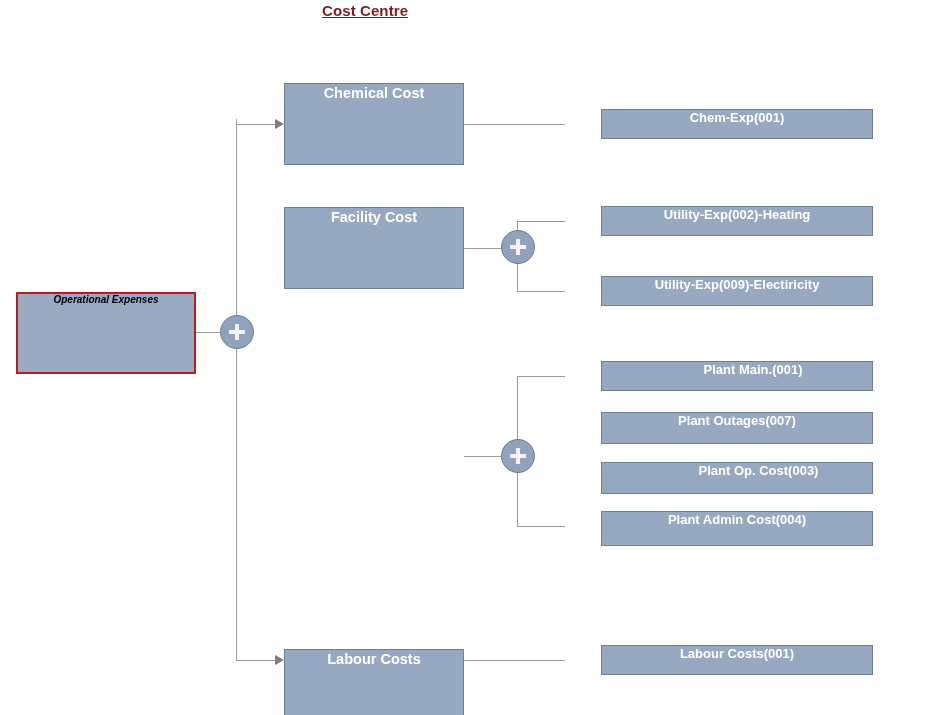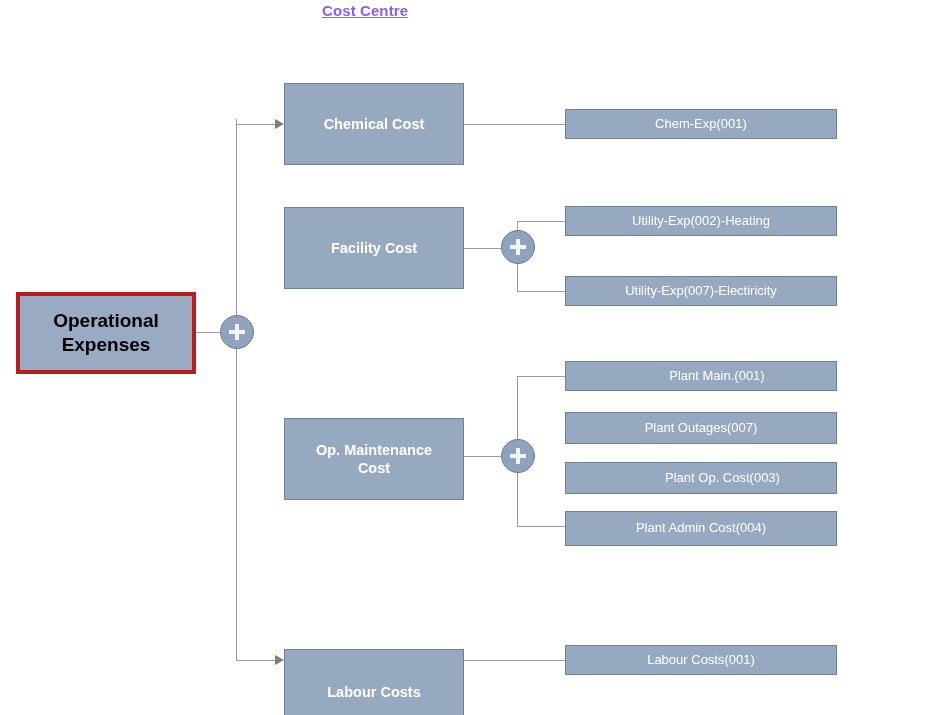--- a/index.html
+++ b/index.html
@@ -18,56 +18,58 @@
     width: 936px;
     height: 715px;
     background: #ffffff;
   }
 
   
   .col-header {
     position: absolute;
     font-size: 15px;
     font-weight: bold;
-    color: #8b5cf6;
+    color: #7f1d1d;
     text-decoration: underline;
     white-space: nowrap;
     letter-spacing: 0.1px;
   }
   #hdr-cost-centre { left: 322px; top: 2px; }
   #hdr-cost-centre-elements { left: 568px; top: 0px; }
 
   
   .node {
     position: absolute;
     box-sizing: border-box;
     background: #97a8c1;
     border: 1px solid #6f7f96;
     display: flex;
-    align-items: center;
+    align-items: flex-start;
     justify-content: center;
     text-align: center;
     line-height: 1.25;
   }
   .node-root {
     background: #9aaac2;
-    border: 4px solid #b91c1c;
+    border: 2px solid #b91c1c;
     color: #000000;
     font-weight: bold;
-    font-size: 19px;
+    font-size: 10px;
+    font-style: italic;
   }
   .node-centre {
     color: #ffffff;
     font-weight: bold;
     font-size: 14.5px;
   }
   .node-element {
     color: #ffffff;
-    font-weight: normal;
+    font-weight: bold;
     font-size: 13px;
+    margin-left: 36px;
   }
 
   
   .line-h {
     position: absolute;
     height: 0;
     border-top: 1.5px solid #9a9a9a;
   }
   .line-v {
     position: absolute;
@@ -139,23 +141,20 @@
   <div class="arrow-right" style="left:275px; top:655px;"></div>
 
   <div class="node node-centre" style="left:284px; top:83px; width:180px; height:82px;">
     <span>Chemical Cost</span>
   </div>
 
   <div class="node node-centre" style="left:284px; top:207px; width:180px; height:82px;">
     <span>Facility Cost</span>
   </div>
 
-  <div class="node node-centre" style="left:284px; top:418px; width:180px; height:82px;">
-    <span style="max-width:150px;">Op. Maintenance Cost</span>
-  </div>
 
   <div class="node node-centre" style="left:284px; top:618px; width:180px; height:87px;margin-top:31px;">
     <span>Labour Costs</span>
   </div>
 
   <div class="line-h" style="left:464px; top:124px; width:101px;"></div>
 
   <div class="node node-element" style="left:565px; top:109px; width:272px; height:30px;">
     <span>Chem-Exp(001)</span>
   </div>
@@ -168,21 +167,21 @@
   <div class="line-v" style="left:517px; top:264px; height:28px;"></div>
 
   <div class="line-h" style="left:517px; top:221px; width:48px;"></div>
   <div class="line-h" style="left:517px; top:291px; width:48px;"></div>
 
   <div class="node node-element" style="left:565px; top:206px; width:272px; height:30px;">
     <span>Utility-Exp(002)-Heating</span>
   </div>
 
   <div class="node node-element" style="left:565px; top:276px; width:272px; height:30px;">
-    <span>Utility-Exp(007)-Electiricity</span>
+    <span>Utility-Exp(009)-Electiricity</span>
   </div>
 
   <div class="line-h" style="left:464px; top:456px; width:37px;"></div>
 
   <div class="plus-node" style="left:501px; top:439px;"></div>
 
   <div class="line-v" style="left:517px; top:376px; height:63px;"></div>
   <div class="line-v" style="left:517px; top:473px; height:53px;"></div>
 
   <div class="line-h" style="left:517px; top:376px; width:48px;"></div>

